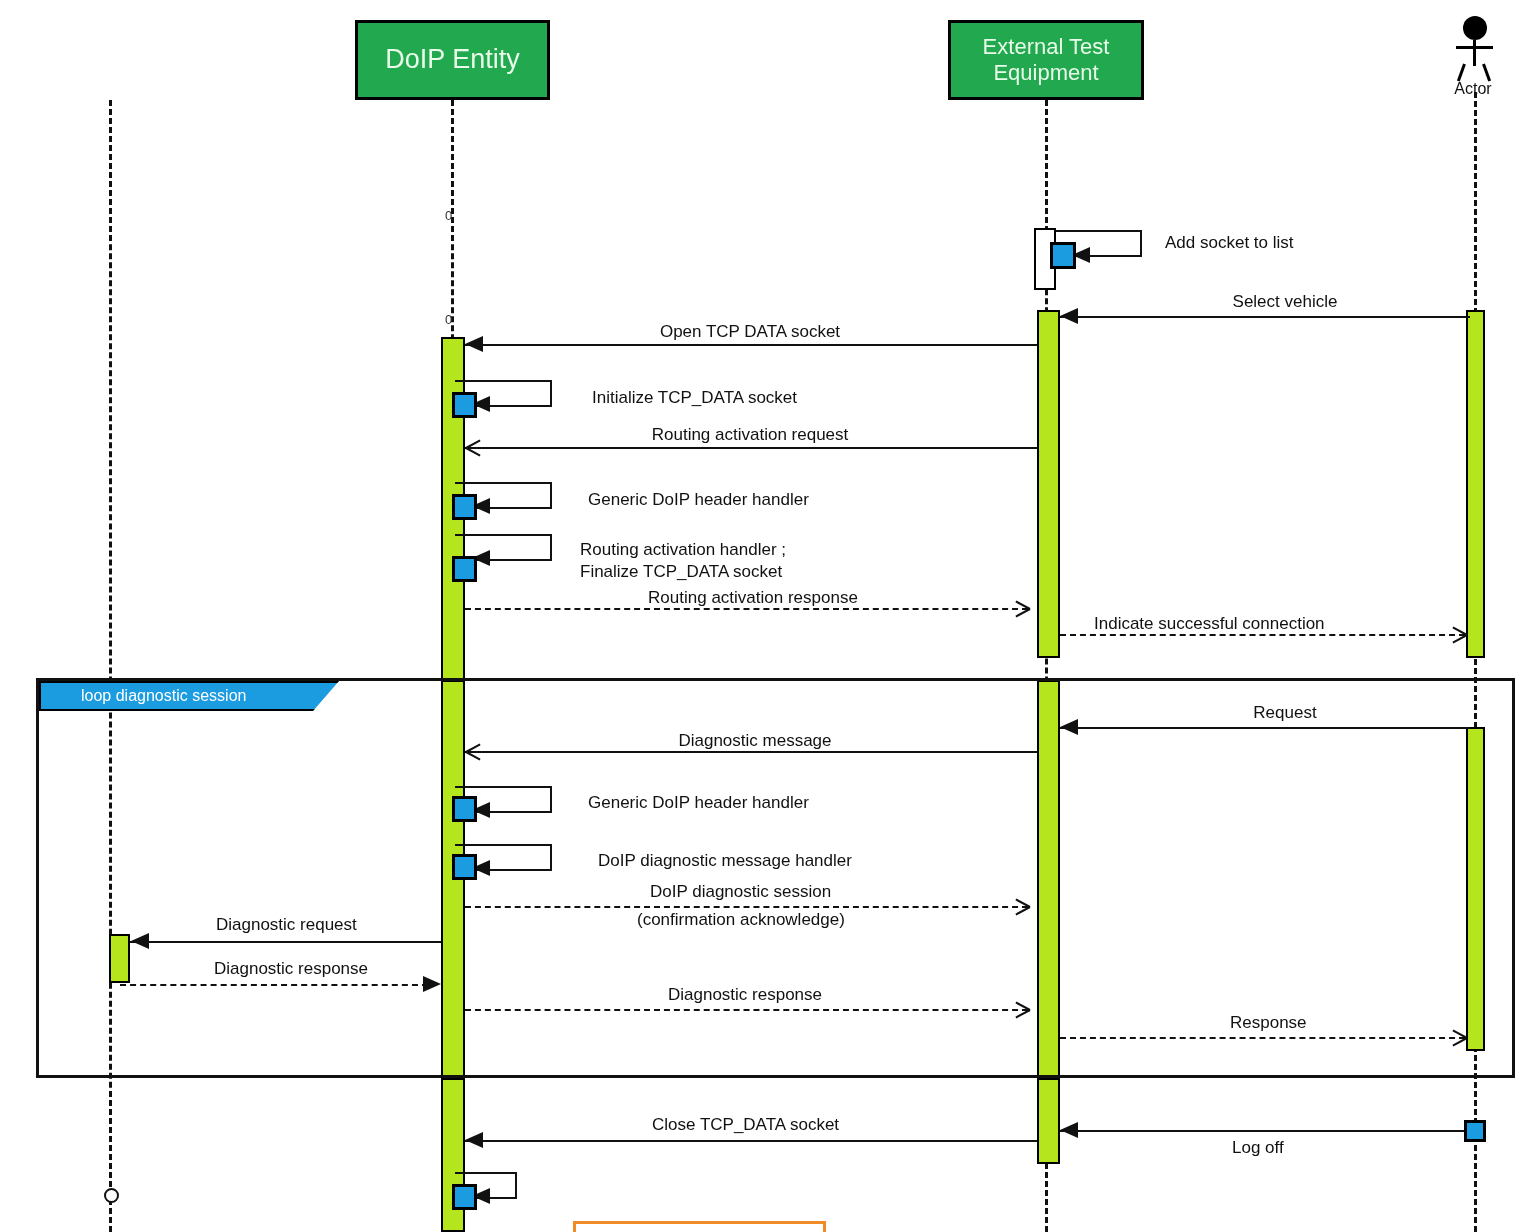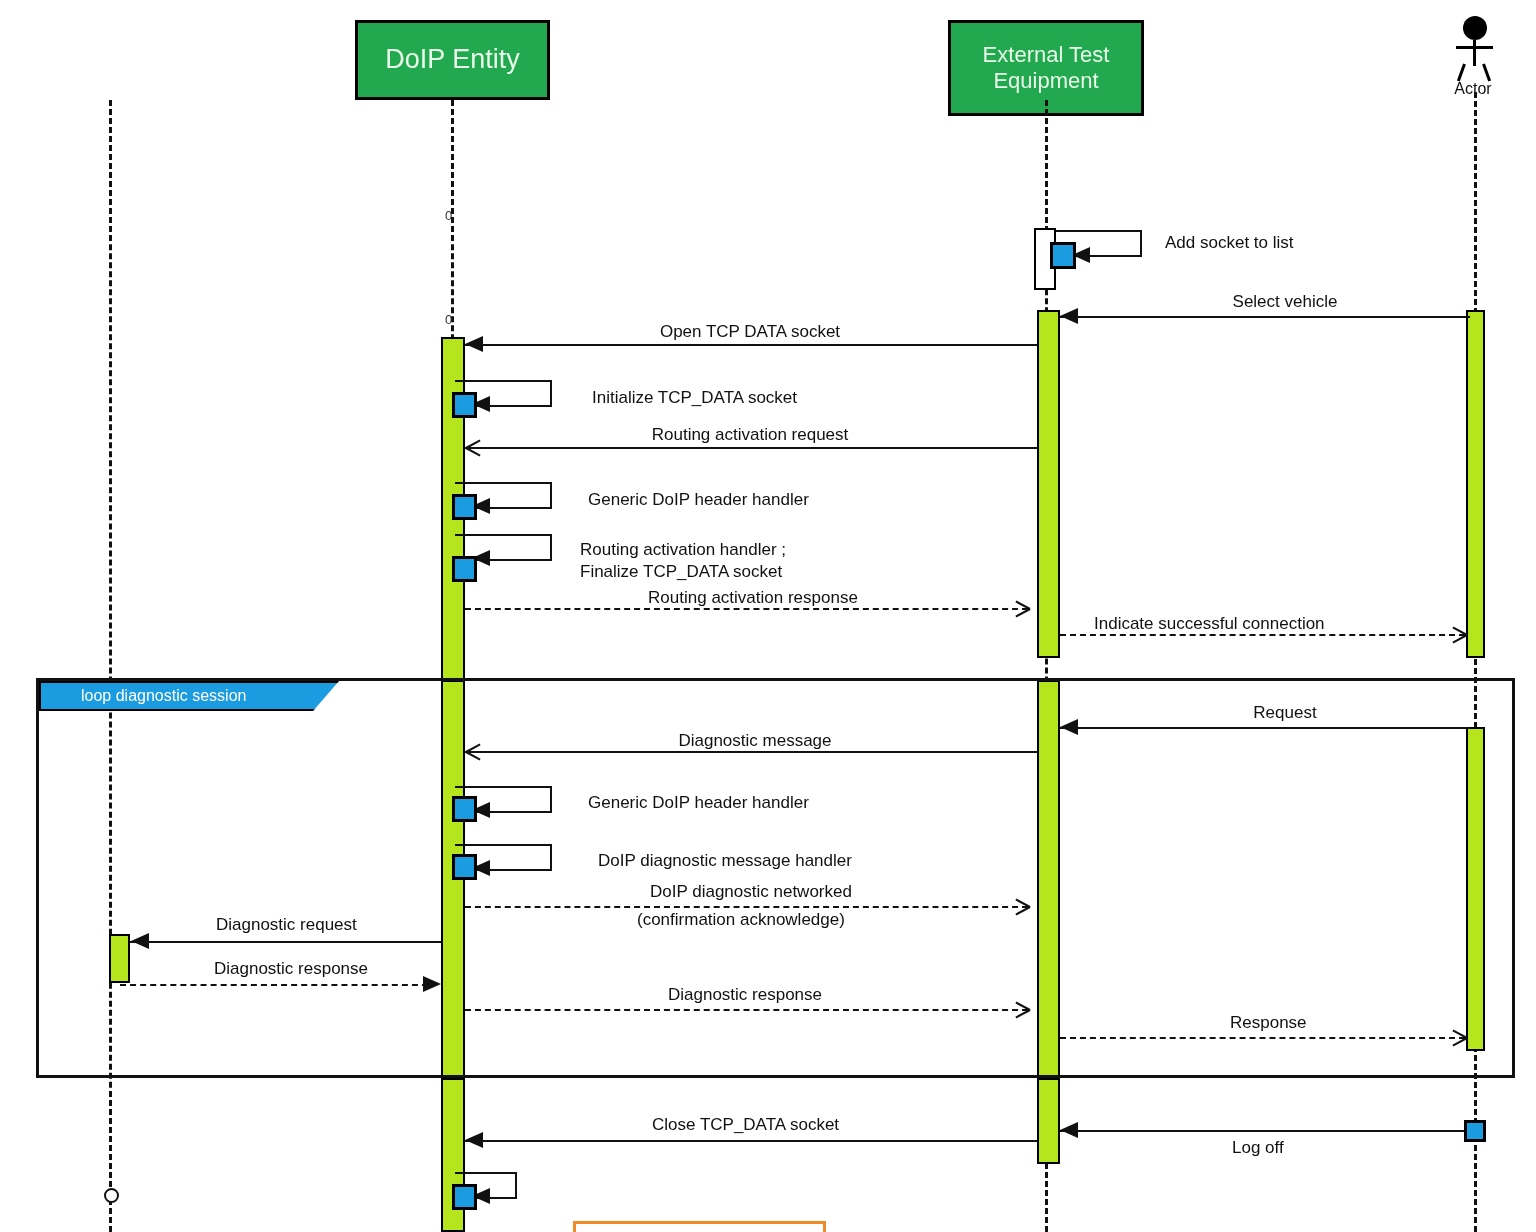--- a/index.html
+++ b/index.html
@@ -67,21 +67,21 @@
 </head>
 <body>
 
 <div id="stage">
 
 
   <div class="pbox" style="left:355px;top:20px;width:195px;height:80px;font-size:27px;">
     <div>DoIP Entity</div>
   </div>
 
-  <div class="pbox" style="left:948px;top:20px;width:196px;height:96px;font-size:22px;">
+  <div class="pbox" style="left:948px;top:20px;width:196px;height:80px;font-size:22px;">
     <div>
       <div>External Test</div>
       <div>Equipment</div>
     </div>
   </div>
 
   <div class="actor-head" style="left:1463px;top:16px;"></div>
   <div class="actor-line" style="left:1473px;top:40px;width:3px;height:26px;"></div>
   <div class="actor-line" style="left:1456px;top:46px;width:37px;height:3px;"></div>
   <div class="actor-line" style="left:1463px;top:64px;width:3px;height:18px;transform:rotate(20deg);transform-origin:top center;"></div>
@@ -173,21 +173,21 @@
   <div class="bluebox" style="left:452px;top:796px;width:25px;height:26px;"></div>
   <div class="mlabel" style="left:588px;top:793px;">Generic DoIP header handler</div>
 
   <div class="hook" style="left:455px;top:844px;width:97px;height:27px;"></div>
   <div class="arrowL" style="left:472px;top:860px;"></div>
   <div class="bluebox" style="left:452px;top:854px;width:25px;height:26px;"></div>
   <div class="mlabel" style="left:598px;top:851px;">DoIP diagnostic message handler</div>
 
   <div class="msgline dashed" style="left:465px;top:906px;width:563px;"></div>
   <div class="arrowRopen" style="left:1014px;top:899px;"></div>
-  <div class="mlabel" style="left:650px;top:882px;">DoIP diagnostic networked</div>
+  <div class="mlabel" style="left:650px;top:882px;">DoIP diagnostic session</div>
   <div class="mlabel" style="left:637px;top:910px;">(confirmation acknowledge)</div>
 
   <div class="msgline" style="left:130px;top:941px;width:311px;"></div>
   <div class="arrowL" style="left:131px;top:933px;"></div>
   <div class="mlabel" style="left:216px;top:915px;">Diagnostic request</div>
 
   <div class="msgline dashed" style="left:120px;top:984px;width:308px;"></div>
   <div class="arrowR" style="left:423px;top:976px;"></div>
   <div class="mlabel" style="left:214px;top:959px;">Diagnostic response</div>
 

